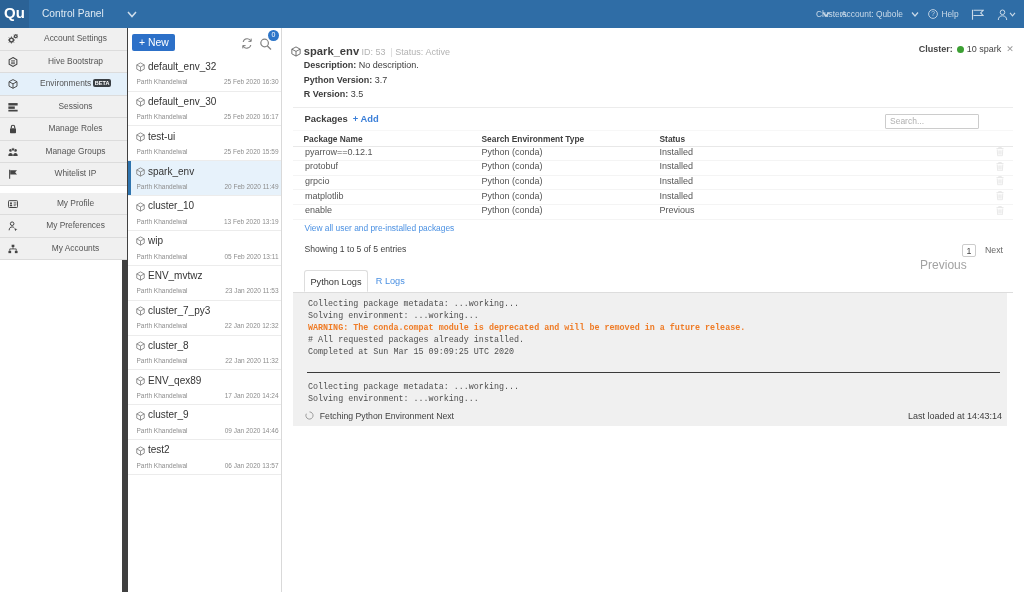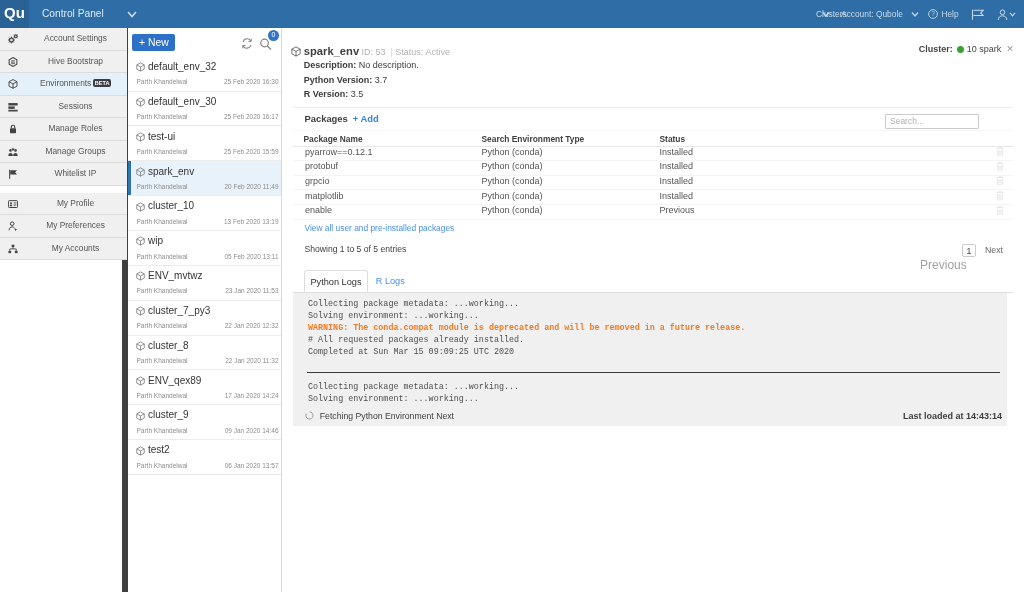--- a/index.html
+++ b/index.html
@@ -68,21 +68,21 @@
 #tab2 { position:absolute; left:375.7px; top:269.9px; height:22px; color:#4a90e2; font-size:9.2px; line-height:22px; }
 
 #logbox { position:absolute; left:293.2px; top:293px; width:713.8px; height:133.2px; background:#f0f0f0; }
 #logbox pre { font-family:"Liberation Mono", monospace; font-size:8.4px; line-height:12px; color:#4e4e4e; margin-left:14.8px; }
 #pre1 { padding-top:5.4px; }
 #logbox .warn { color:#ef7c27; font-weight:bold; }
 #logrule { position:absolute; left:13.8px; top:79px; width:693.4px; height:1.2px; background:#3a3a3a; }
 #pre2 { position:absolute; left:0; top:88.2px; }
 #fetchline { position:absolute; left:0; top:116.6px; width:100%; height:14px; }
 #fetchline .ftxt { position:absolute; left:26.6px; top:1px; font-size:8.7px; color:#3e3e3e; }
-#fetchline .lastload { position:absolute; right:5px; top:1.5px; font-size:9px; font-weight:bold; color:#3e3e3e;margin-left:32px; }
+#fetchline .lastload { position:absolute; right:5px; top:1.5px; font-size:9px; font-weight:normal; color:#3e3e3e;margin-left:32px; }
 svg { display:block; }
 </style>
 </head>
 <body>
 
 <div id="topbar">
   <div id="logo">Qu</div>
   <div id="cpanel">Control Panel</div>
   <svg class="abs" style="left:127px; top:0;" width="10" height="28" viewBox="0 0 10 28">
       <path d="M1 12 l4 4.5 L9 12" stroke="#cfdeeb" stroke-width="1.5" fill="none"></path>

